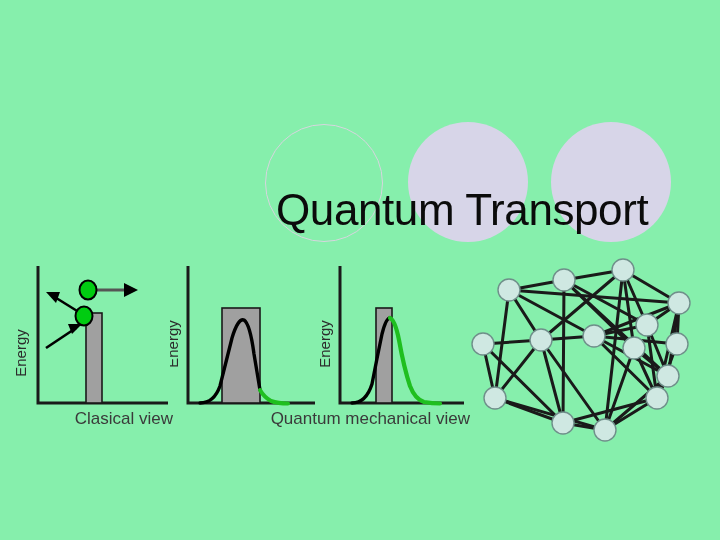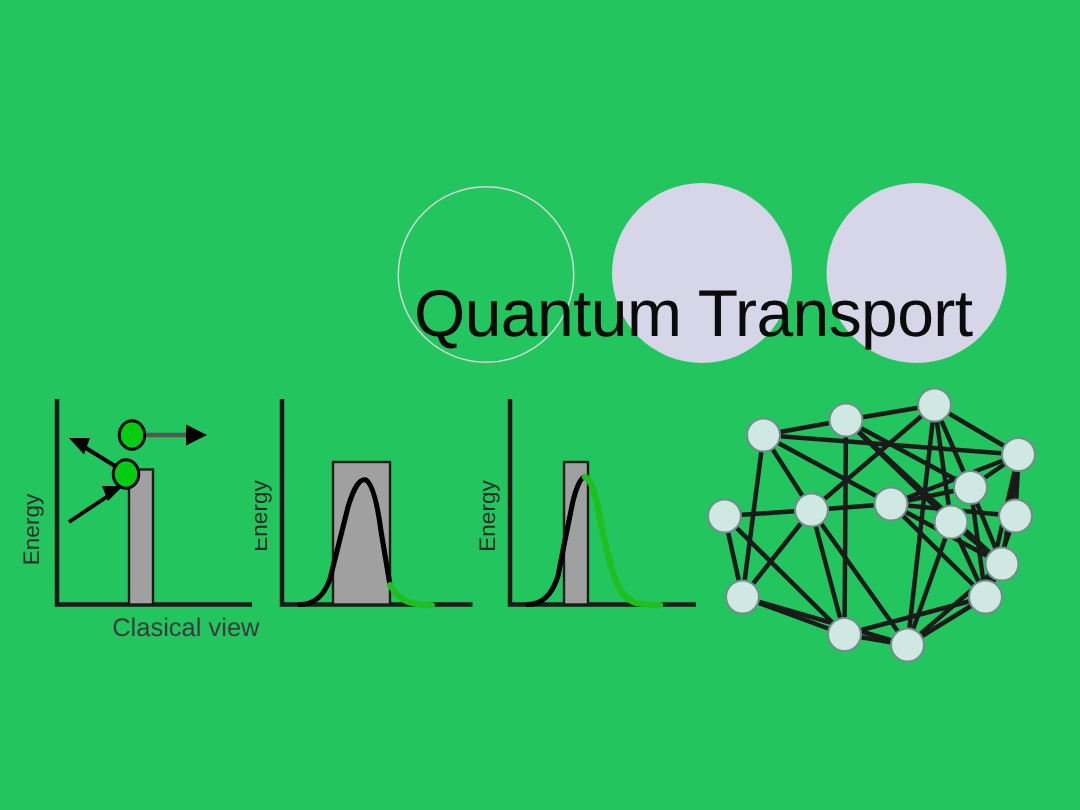--- a/index.html
+++ b/index.html
@@ -7,21 +7,21 @@
     padding: 0;
     background: #ffffff;
   }
   body {
     font-family: "Liberation Sans", sans-serif;
   }
   #slide {
     position: relative;
     width: 720px;
     height: 540px;
-    background: #22c55e;
+    background: #86efac;
     overflow: hidden;
   }
 
   
   .deco-circle {
     position: absolute;
     border-radius: 50%;
   }
   #deco-circle-outline {
     left: 265px;
@@ -161,20 +161,21 @@
         <path d="M18 8 L18 145 L142 145" fill="none" stroke="#1a1a1a" stroke-width="3"></path>
         <rect x="54" y="50" width="16" height="95" fill="#a0a0a0" stroke="#1a1a1a" stroke-width="1.6"></rect>
 
         <path d="M30 145 Q44 145 50 126 Q55 100 60 76 Q64 60 68 60" fill="none" stroke="#000" stroke-width="3.4" stroke-linecap="round"></path>
 
         <path d="M68 60 Q73 62 77 82 Q82 110 88 128 Q93 141 102 144 Q110 145.5 118 145.5" fill="none" stroke="#1fbf1f" stroke-width="4.2" stroke-linecap="round"></path>
         <text x="8" y="86" font-family="Liberation Sans, sans-serif" font-size="15" fill="#2c2c2c" transform="rotate(-90 8 86)" text-anchor="middle">Energy</text>
       </g>
     </svg>
   </div>
+  <div class="caption" id="caption-quantum">Quantum mechanical view</div>
 
   <div id="figure-network">
     <svg class="fig-svg" width="236" height="196" viewBox="0 0 226 196">
       <g id="network-edges">
           <line x1="38" y1="42" x2="93" y2="32" stroke="#1a1a1a" stroke-width="3" stroke-linecap="round"></line>
           <line x1="38" y1="42" x2="208" y2="55" stroke="#1a1a1a" stroke-width="3" stroke-linecap="round"></line>
           <line x1="38" y1="42" x2="70" y2="92" stroke="#1a1a1a" stroke-width="3" stroke-linecap="round"></line>
           <line x1="38" y1="42" x2="24" y2="150" stroke="#1a1a1a" stroke-width="3" stroke-linecap="round"></line>
           <line x1="38" y1="42" x2="123" y2="88" stroke="#1a1a1a" stroke-width="3" stroke-linecap="round"></line>
           <line x1="93" y1="32" x2="152" y2="22" stroke="#1a1a1a" stroke-width="3" stroke-linecap="round"></line>

